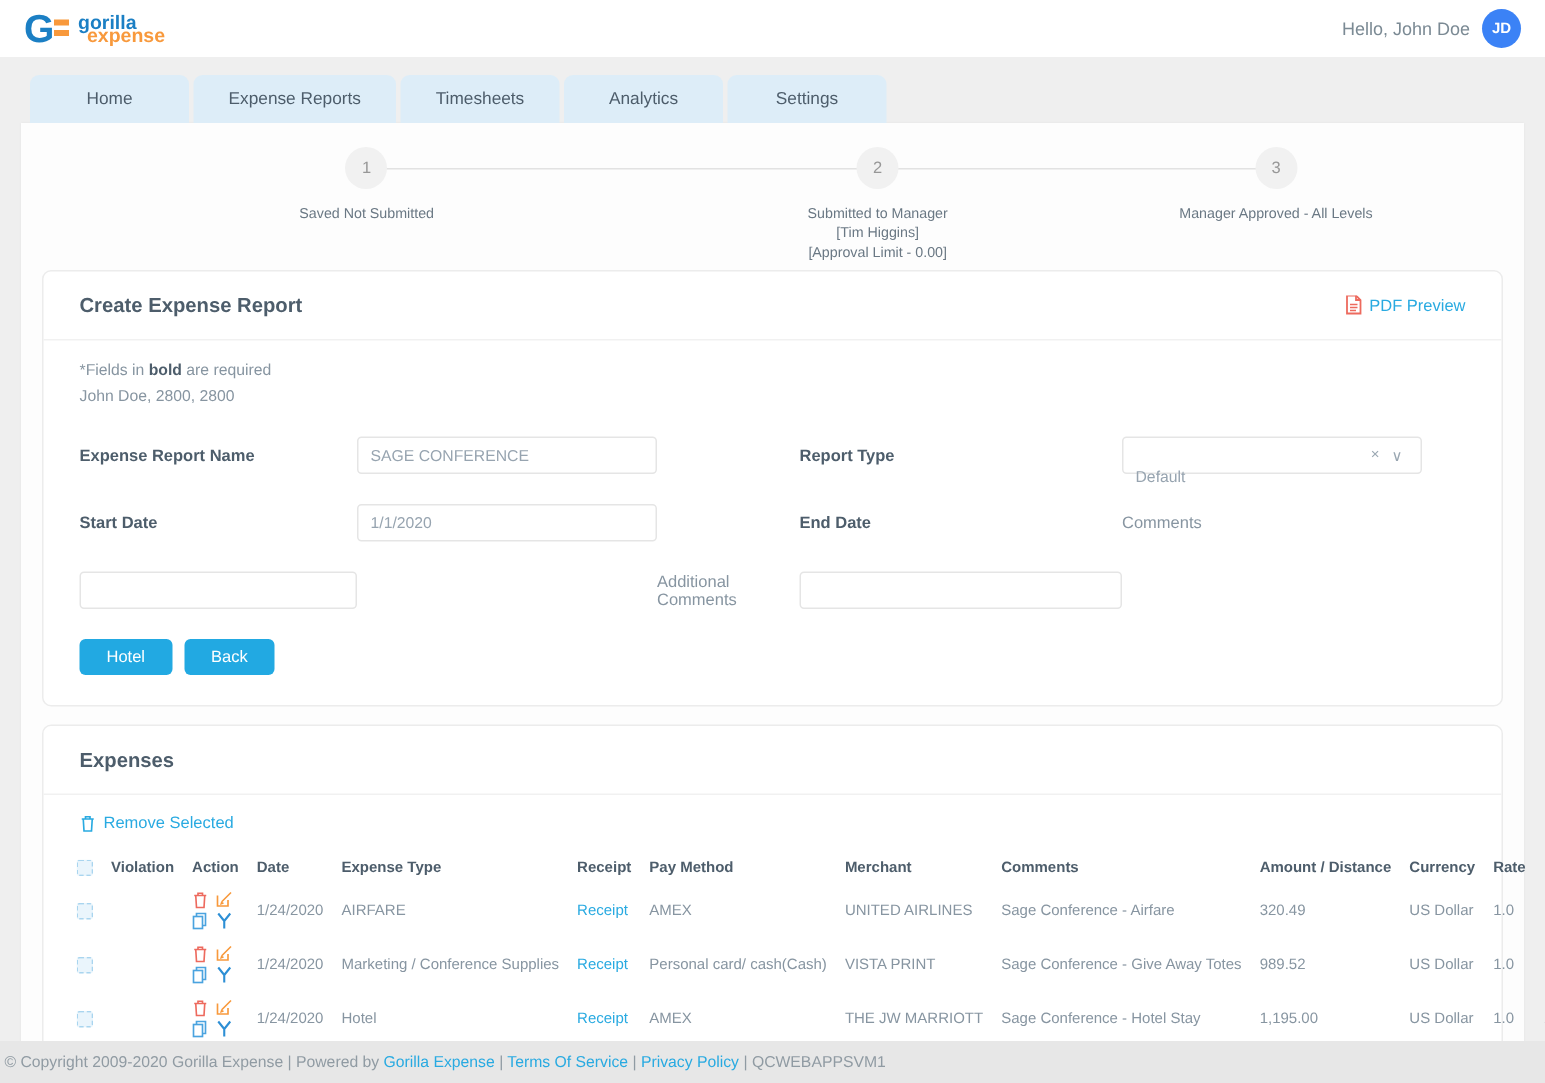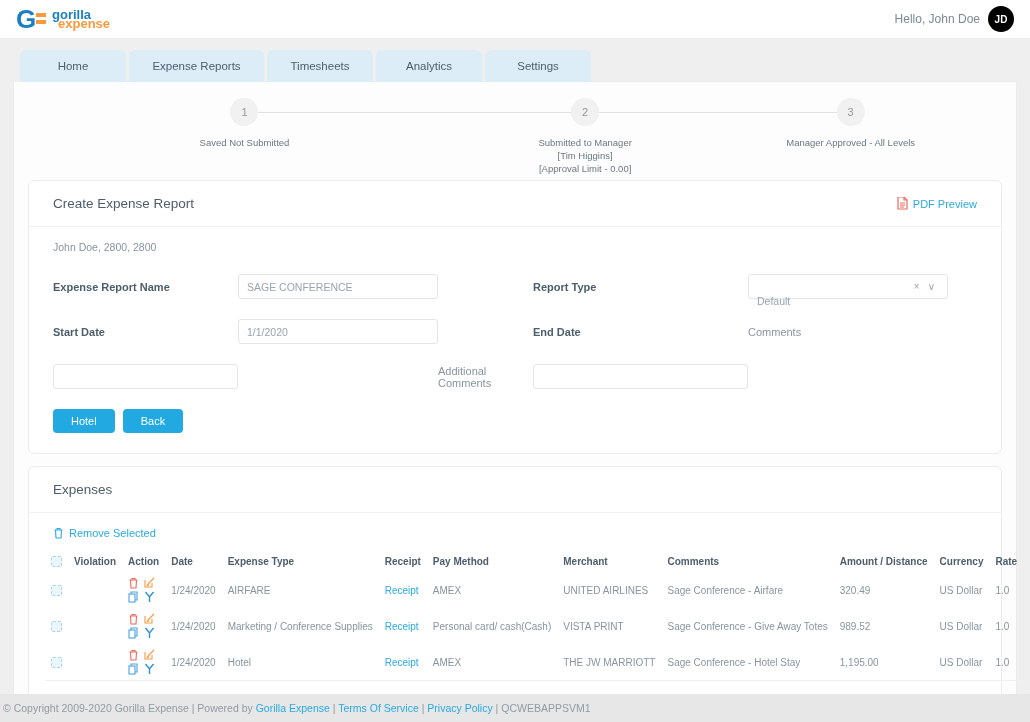--- a/index.html
+++ b/index.html
@@ -15,38 +15,38 @@
   .topbar { background:#ffffff; height:38px; display:flex; align-items:center; justify-content:space-between; padding:0 16px; }
   .logo { display:flex; align-items:center; gap:6px; }
   .logo-g { position:relative; width:30px; height:26px; }
   .logo-g .g { font-size:26px; font-weight:bold; color:#1b7fc4; line-height:26px; }
   .logo-g .bars { position:absolute; right:0; top:7px; display:flex; flex-direction:column; gap:3px; }
   .logo-g .bars i { display:block; width:10px; height:4px; background:#f8993c; }
   .wordmark { line-height:11px; }
   .wordmark .w1 { color:#1b7fc4; font-weight:bold; font-size:13px; display:block; }
   .wordmark .w2 { color:#f8993c; font-weight:bold; font-size:13px; display:block; margin-top:-2px; margin-left:6px; }
   .greet { display:flex; align-items:center; gap:8px; font-size:12px; color:#7b8a94; }
-  .avatar { width:26px; height:26px; border-radius:50%; background:#000000; color:#fff; font-size:10px; font-weight:bold; display:flex; align-items:center; justify-content:center; }
+  .avatar { width:26px; height:26px; border-radius:50%; background:#3b82f6; color:#fff; font-size:10px; font-weight:bold; display:flex; align-items:center; justify-content:center; }
   
   .tabrow { padding:12px 0 0 20px; display:flex; gap:3px; }
   .tab { background:#ddedf8; border-radius:6px 6px 0 0; padding:10px 0; width:106px; text-align:center; font-size:11.5px; color:#4d5d6b; cursor:pointer; }
   .tab.wide { width:135px; }
   
   .panel { margin:0 14px; background:#fdfdfd; border-radius:0 0 4px 4px; padding-bottom:14px; box-shadow:0 0 2px rgba(0,0,0,.05); }
   
   .stepper { position:relative; height:86px; padding-top:16px; }
   .stepline { position:absolute; top:30px; left:23%; right:16.5%; height:1px; background:#e2e2e2; }
   .step { position:absolute; top:16px; transform:translateX(-50%); text-align:center; width:230px; }
   .step .circ { width:28px; height:28px; border-radius:50%; background:#f1f1f1; color:#979797; font-size:11px; display:flex; align-items:center; justify-content:center; margin:0 auto 10px auto; position:relative; z-index:2; }
   .step .lbl { font-size:9.5px; color:#6a7884; line-height:13px; }
   .step1 { left:23%; } .step2 { left:57%; } .step3 { left:83.5%; }
   
   .card { background:#ffffff; border:1px solid #ececec; border-radius:6px; margin:12px 14px; }
   .cardhead { display:flex; align-items:center; justify-content:space-between; padding:15px 24px; border-bottom:1px solid #f1f1f1; }
-  .cardtitle { font-size:13.5px; font-weight:normal; color:#4d5d6b; }
+  .cardtitle { font-size:13.5px; font-weight:bold; color:#4d5d6b; }
   .pdflink { display:flex; align-items:center; gap:5px; color:#29aae1; font-size:11px; cursor:pointer; text-decoration:none; }
   .note { padding:12px 24px 0 24px; font-size:10.5px; color:#8795a1; line-height:17px; }
   .note b { color:#4d5d6b; }
   
   .formgrid { display:grid; grid-template-columns:185px 200px 95px 215px 200px; align-items:center; row-gap:20px; padding:18px 24px 4px 24px; }
   .flabel { font-size:11px; color:#8795a1; }
   .flabel.req { font-weight:bold; color:#4d5d6b; }
   .finput { width:100%; height:25px; border:1px solid #e5e5e5; border-radius:3px; font-size:10.5px; color:#97a4b0; padding:0 8px; font-family:"Liberation Sans",sans-serif; background:#fff; }
   .select { display:flex; align-items:center; height:25px; border:1px solid #e5e5e5; border-radius:3px; font-size:10.5px; color:#97a4b0; padding:0 8px; background:#fff; cursor:pointer; }
   .select .val { flex:1;margin-top:28px; }
@@ -135,20 +135,21 @@
         <svg width="11" height="13" viewBox="0 0 11 13">
           <path d="M1 0 h6 l3 3 v9 h-9 z" fill="none" stroke="#ed6a5e" stroke-width="1.2"></path>
           <path d="M7 0 v3 h3" fill="none" stroke="#ed6a5e" stroke-width="1.2"></path>
           <path d="M3 6 h5 M3 8 h5 M3 10 h4" stroke="#ed6a5e" stroke-width="1"></path>
         </svg>
         <span>PDF Preview</span>
       </a>
     </div>
 
     <div class="note">
+      <div><span>*Fields in </span><b>bold</b><span> are required</span></div>
       <div>John Doe, 2800, 2800</div>
     </div>
 
     <div class="formgrid">
 
       <label class="flabel req">Expense Report Name</label>
       <input class="finput" value="SAGE CONFERENCE" style="">
       <span></span>
       <label class="flabel req">Report Type</label>
       <div class="select">

